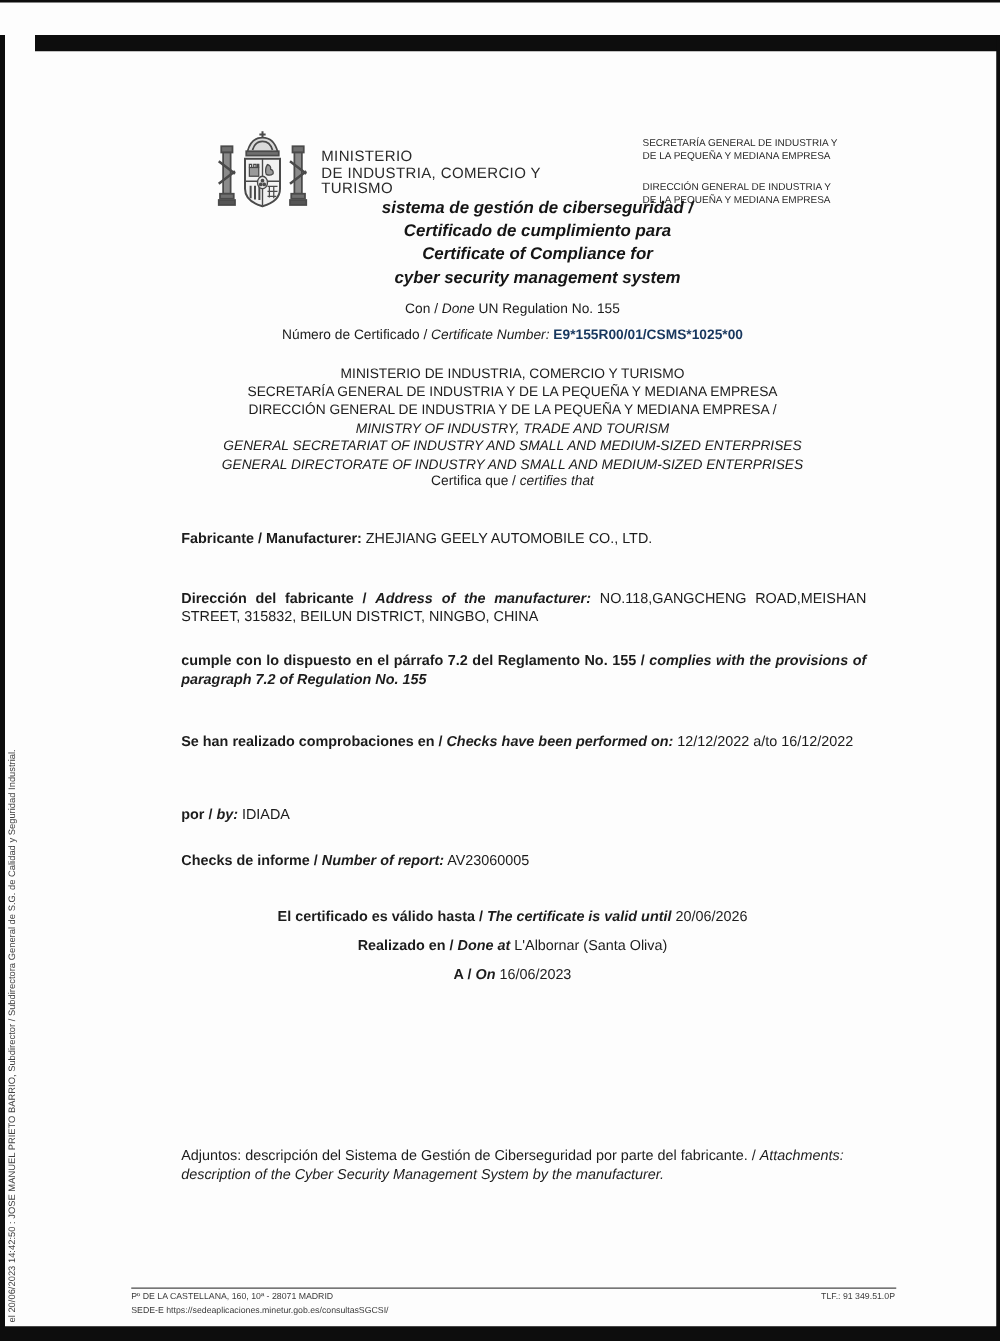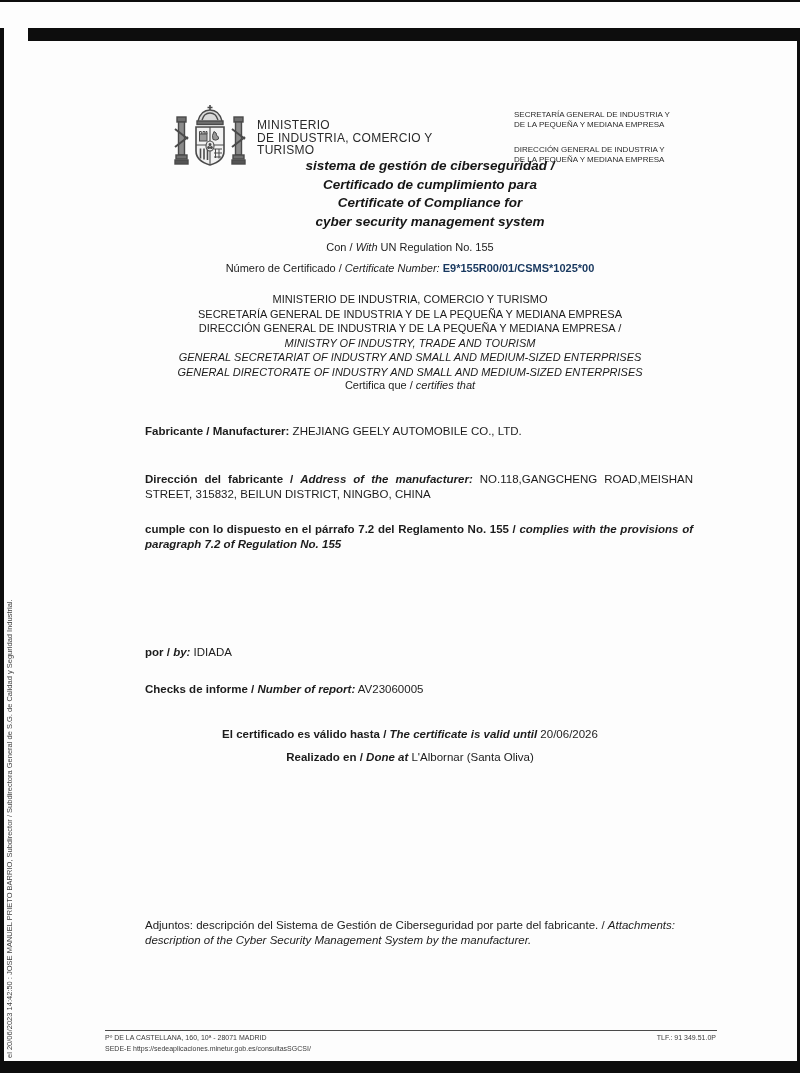--- a/index.html
+++ b/index.html
@@ -110,21 +110,21 @@
   </div>
 
   <div class="abs title" style="left:230px; top:157px; width:400px;">
     <div>sistema de gestión de ciberseguridad /</div>
     <div>Certificado de cumplimiento para</div>
     <div>Certificate of Compliance for</div>
     <div>cyber security management system</div>
   </div>
 
   <div class="abs mid" style="left:110px; top:241px; width:600px;">
-    <span>Con / </span><span class="i">With</span><span> UN Regulation No. 155</span>
+    <span>Con / </span><span class="i">Done</span><span> UN Regulation No. 155</span>
   </div>
 
   <div class="abs mid" style="left:110px; top:262px; width:600px;">
     <span>Número de Certificado / </span><span class="i">Certificate Number:</span><span class="cert-no"> E9*155R00/01/CSMS*1025*00</span>
   </div>
 
   <div class="abs ministry" style="left:100px; top:292px; width:620px;">
     <div>MINISTERIO DE INDUSTRIA, COMERCIO Y TURISMO</div>
     <div>SECRETARÍA GENERAL DE INDUSTRIA Y DE LA PEQUEÑA Y MEDIANA EMPRESA</div>
     <div>DIRECCIÓN GENERAL DE INDUSTRIA Y DE LA PEQUEÑA Y MEDIANA EMPRESA /</div>
@@ -142,34 +142,40 @@
   </div>
 
   <div class="abs body-p just" style="left:145px; top:464px; width:548px;margin-top:8px;">
     <span class="b">Dirección del fabricante / </span><span class="bi">Address of the manufacturer:</span><span> NO.118,GANGCHENG ROAD,MEISHAN STREET, 315832, BEILUN DISTRICT, NINGBO, CHINA</span>
   </div>
 
   <div class="abs body-p just" style="left:145px; top:522px; width:548px;">
     <span class="b">cumple con lo dispuesto en el párrafo 7.2 del Reglamento No. 155 / </span><span class="bi">complies with the provisions of paragraph 7.2 of Regulation No. 155</span>
   </div>
 
+  <div class="abs body-p" style="left:145px; top:587px; width:548px;">
+    <span class="b">Se han realizado comprobaciones en / </span><span class="bi">Checks have been performed on:</span><span> 12/12/2022 a/to 16/12/2022</span>
+  </div>
 
   <div class="abs body-p" style="left:145px; top:645px; width:548px;">
     <span class="b">por / </span><span class="bi">by:</span><span> IDIADA</span>
   </div>
 
   <div class="abs body-p" style="left:145px; top:682px; width:548px;">
     <span class="b">Checks de informe / </span><span class="bi">Number of report:</span><span> AV23060005</span>
   </div>
 
   <div class="abs body-p" style="left:110px; top:727px; width:600px; text-align:center;">
     <span class="b">El certificado es válido hasta / </span><span class="bi">The certificate is valid until</span><span> 20/06/2026</span>
   </div>
   <div class="abs body-p" style="left:110px; top:750px; width:600px; text-align:center;">
     <span class="b">Realizado en / </span><span class="bi">Done at</span><span> L'Albornar (Santa Oliva)</span>
+  </div>
+  <div class="abs body-p" style="left:110px; top:773px; width:600px; text-align:center;">
+    <span class="b">A / </span><span class="bi">On</span><span> 16/06/2023</span>
   </div>
 
   <div class="abs body-p" style="left:145px; top:918px; width:548px;">
     <span>Adjuntos: descripción del Sistema de Gestión de Ciberseguridad por parte del fabricante. / </span><span class="i">Attachments: description of the Cyber Security Management System by the manufacturer.</span>
   </div>
 
   <div class="rule" style="left:105px; top:1030px; width:612px;"></div>
   <div class="abs footer" style="left:105px; top:1032px; width:450px;">
     <div>Pº DE LA CASTELLANA, 160, 10ª - 28071 MADRID</div>
     <div>SEDE-E https://sedeaplicaciones.minetur.gob.es/consultasSGCSI/</div>

